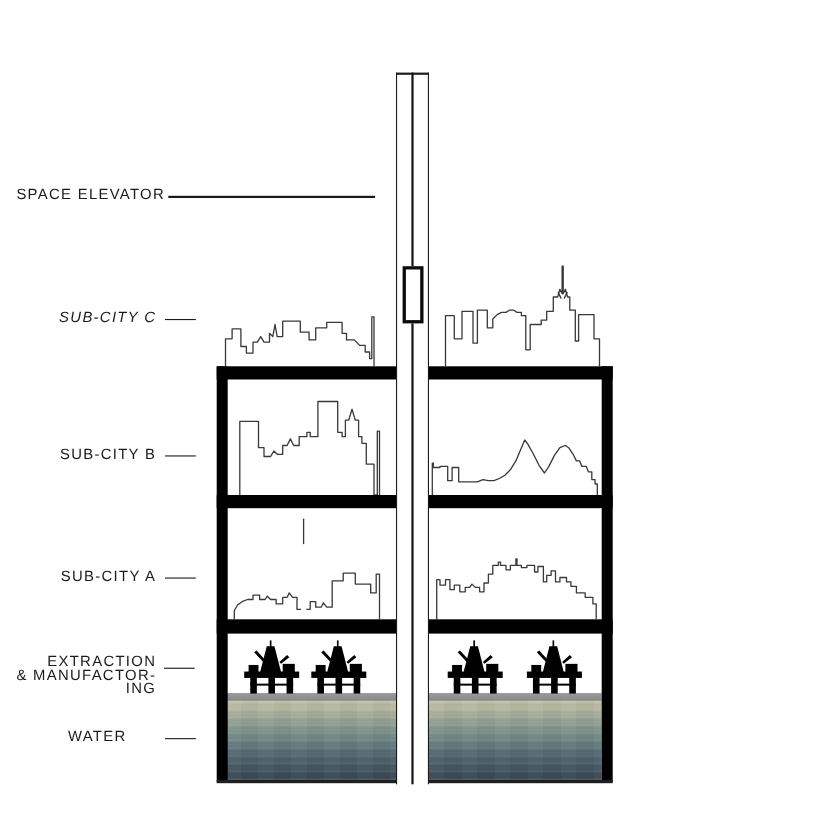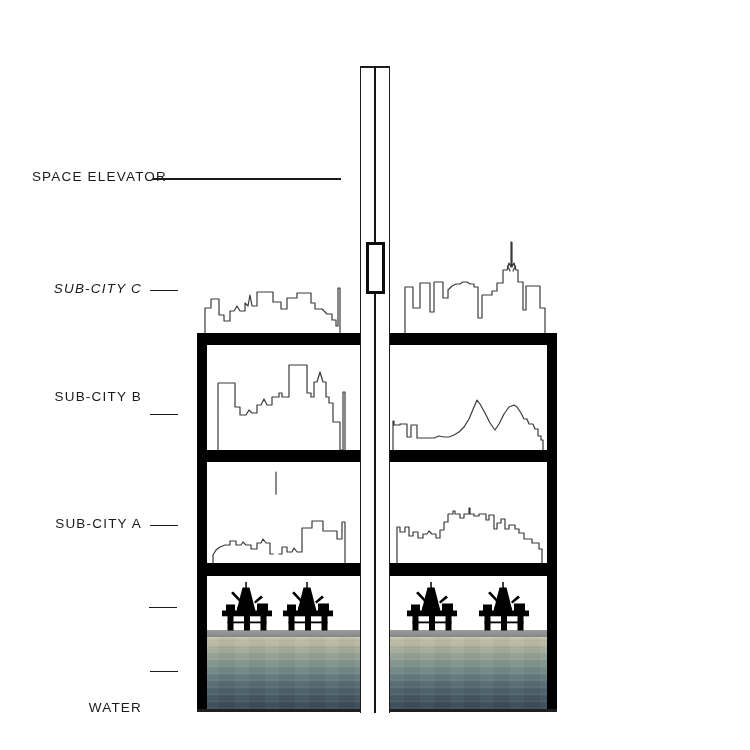--- a/index.html
+++ b/index.html
@@ -27,35 +27,40 @@
       repeating-linear-gradient(90deg, rgba(255,255,255,0.025) 0 14px, rgba(0,0,0,0.025) 14px 30px),
       linear-gradient(180deg,#c3c1a8 0%,#b9b9a2 8%,#9fa898 20%,#84968e 35%,#6b8283 50%,#566b73 65%,#475a64 80%,#3e4e59 92%,#37454f 100%);}
   .towerline{position:absolute;background:#1c1c1c;}
   #elevator-car{position:absolute;background:#fff;border:3.6px solid #0c0c0c;box-sizing:border-box;}
 </style>
 </head>
 <body>
 
 <div id="stage">
 
-  <div class="label" style="right:583px;top:170px;">SPACE ELEVATOR</div>
+  <div class="label" style="right:600px;top:170px;">SPACE ELEVATOR</div>
   <div class="leader" style="left:153px;top:178px;width:188px;"></div>
 
   <div class="label" style="right:608px;top:282px;font-style:italic;">SUB-CITY C</div>
   <div class="leader" style="left:150px;top:289.5px;width:28px;"></div>
 
-  <div class="label" style="right:608px;top:390px;">SUB-CITY B</div>
+  <div class="label" style="right:608px;top:406px;">SUB-CITY B</div>
   <div class="leader" style="left:150px;top:413.5px;width:28px;"></div>
 
   <div class="label" style="right:608px;top:517px;text-align:center;">SUB-CITY A</div>
   <div class="leader" style="left:150px;top:524.5px;width:28px;"></div>
 
+  <div class="label" style="right:608px;top:595px;">
+    <span class="ln">EXTRACTION</span>
+    <span class="ln">&amp; MANUFACTOR-</span>
+    <span class="ln">ING</span>
+  </div>
   <div class="leader" style="left:149px;top:606.5px;width:28px;"></div>
 
-  <div class="label" style="right:608px;top:663px;margin-top:38px;">WATER</div>
+  <div class="label" style="right:635px;top:663px;">WATER</div>
   <div class="leader" style="left:150px;top:670.5px;width:28px;"></div>
 
   <div class="platform" style="left:205px;top:630px;width:155px;height:7.5px;"></div>
   <div class="platform" style="left:390px;top:630px;width:157px;height:7.5px;"></div>
   <div class="water" style="left:205px;top:637px;width:155px;height:72px;"></div>
   <div class="water" style="left:390px;top:637px;width:157px;height:72px;"></div>
 
   <svg width="0" height="0" style="position:absolute" aria-hidden="true">
     <defs>
       <g id="rig-sym">

